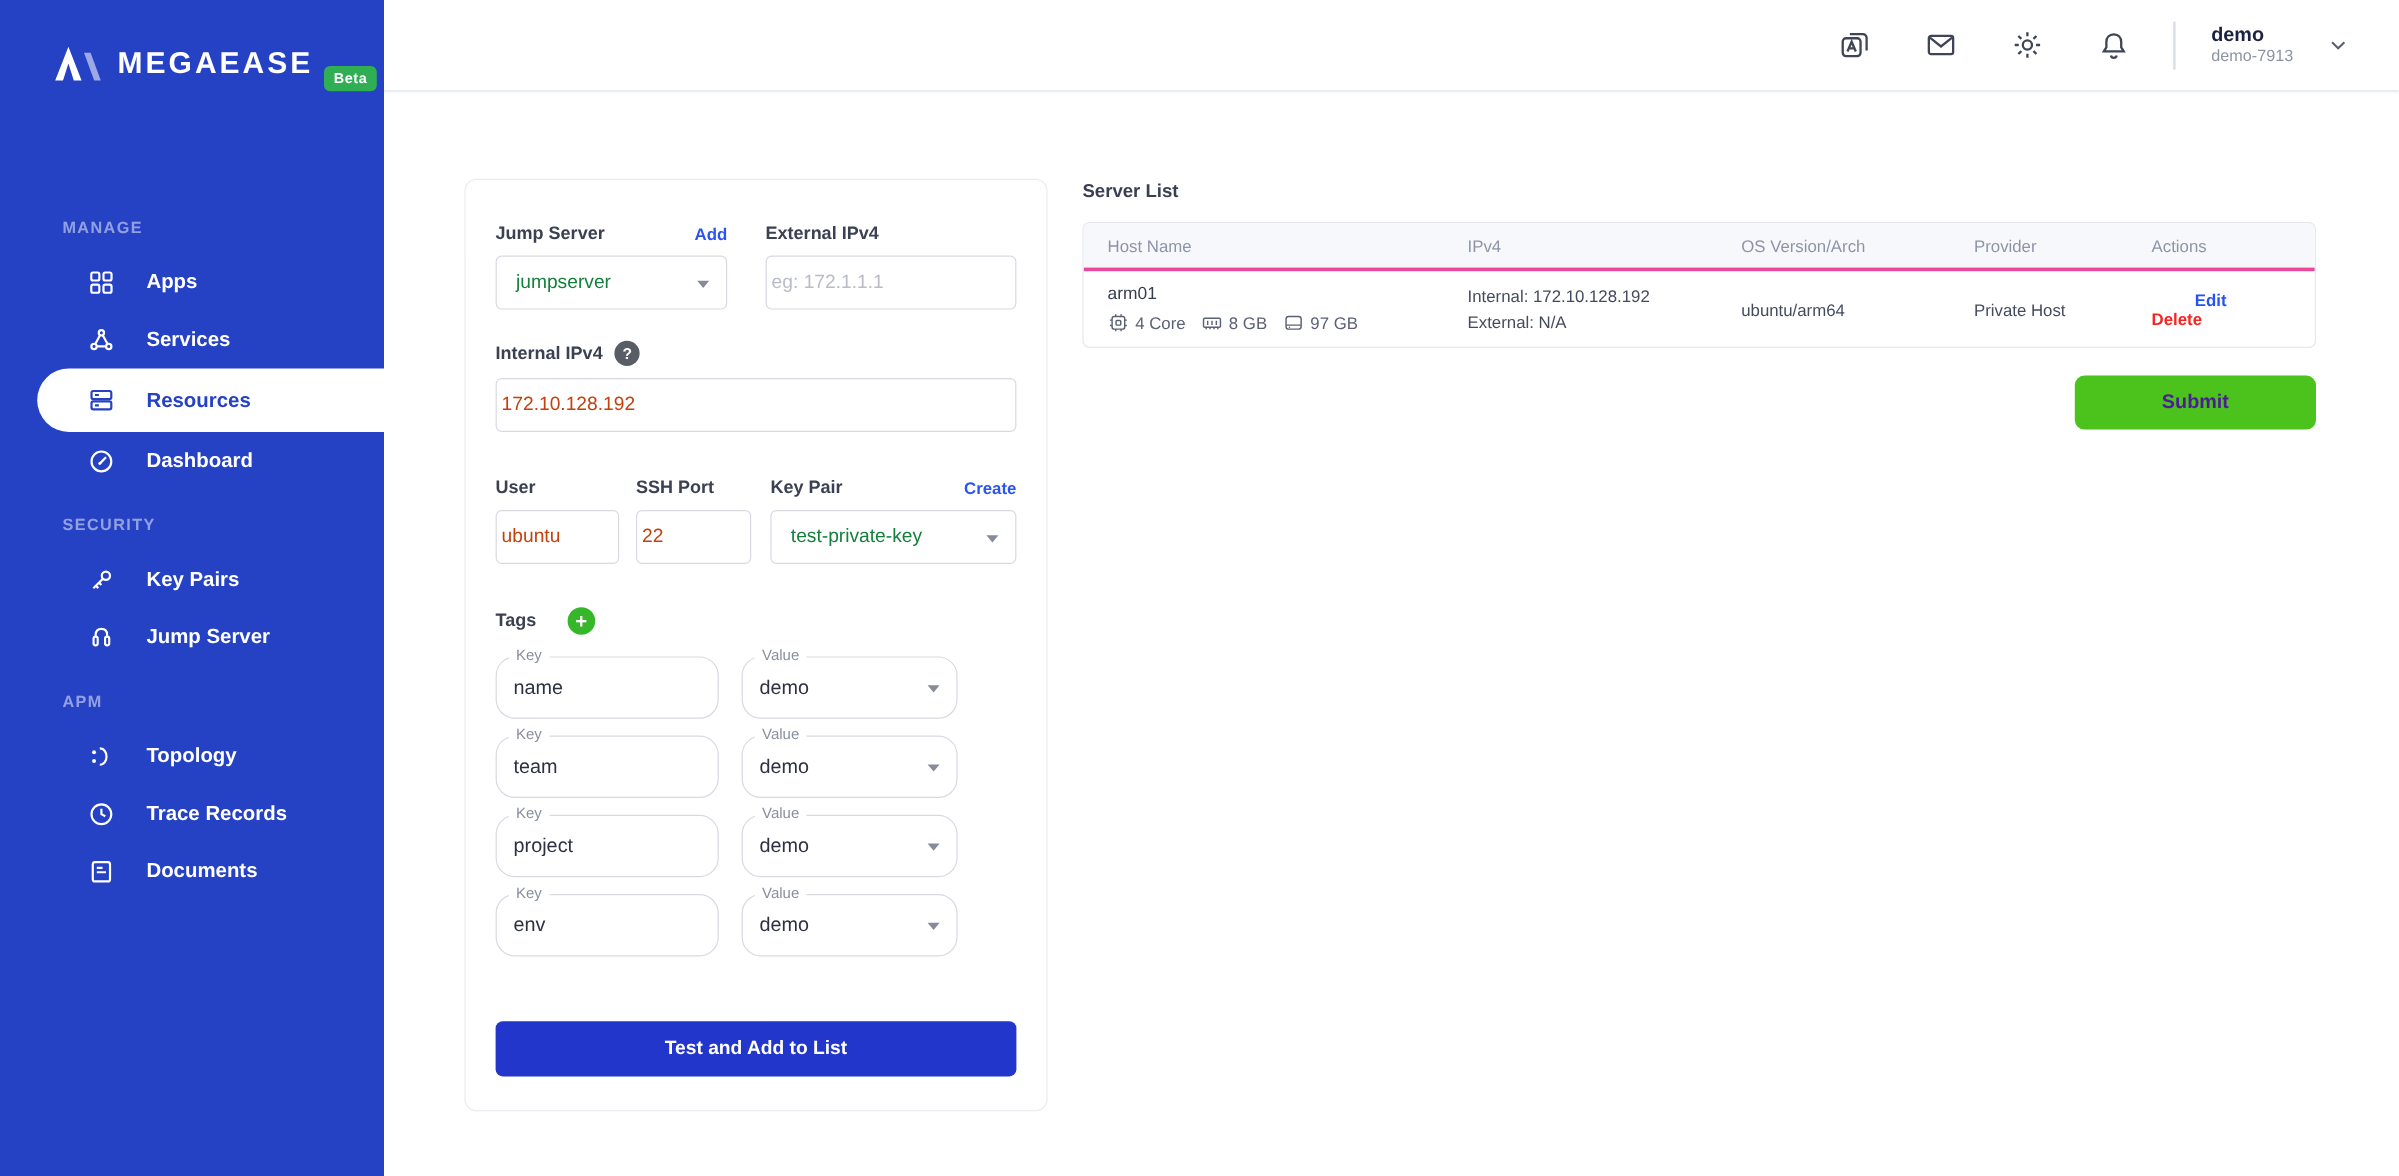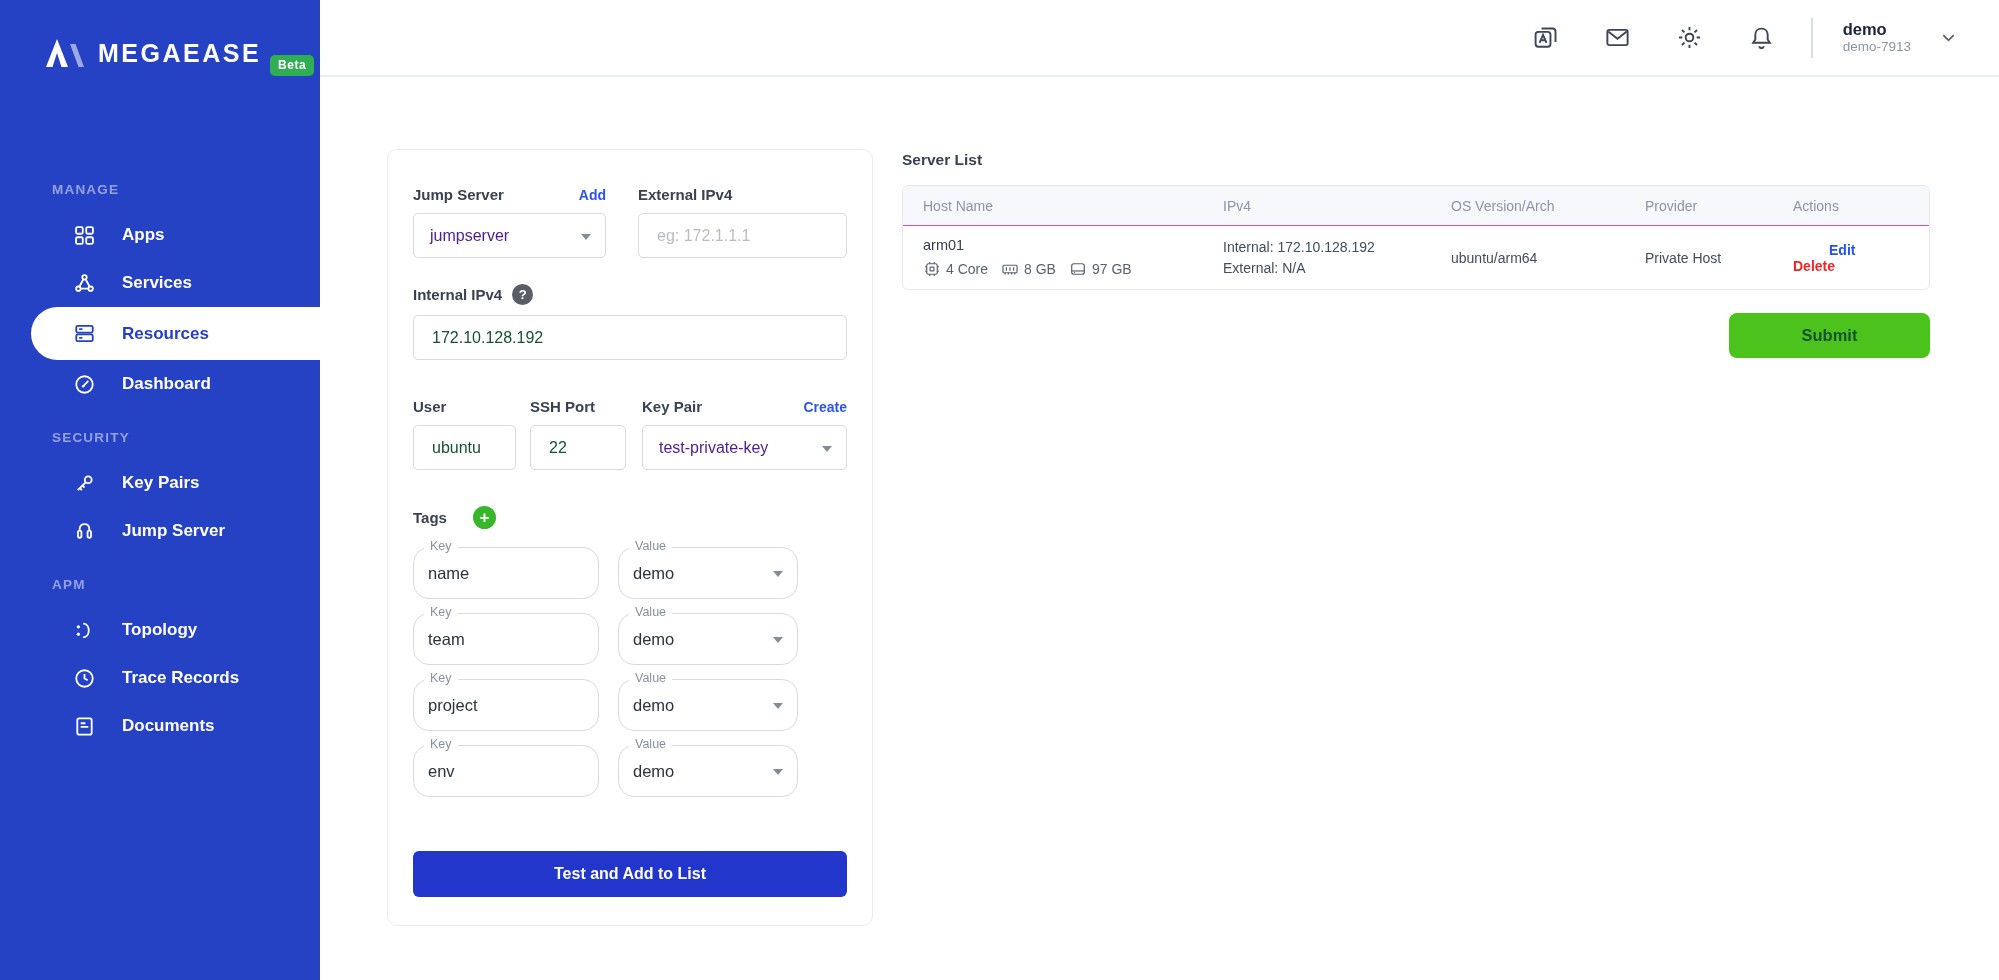--- a/index.html
+++ b/index.html
@@ -74,30 +74,30 @@
   .lrow { display:flex; align-items:center; margin-bottom:10px; }
 
   .row1 { display:flex; }
   .row1-left { width:193px; margin-right:32px; }
   .row1-right { flex:1; }
   .row1-left .lrow { justify-content:space-between; }
 
   .selectbox {
     position:relative; height:45px; border:1px solid #d8dae2; border-radius:5px;
     display:flex; align-items:center; padding:0 34px 0 16px;
-    font-size:16px; color:#4c1d95; cursor:pointer; background:#fff;
+    font-size:16px; color:#15803d; cursor:pointer; background:#fff;
   }
   .dd-arrow {
     position:absolute; right:14px; top:50%; margin-top:-2px;
     width:0; height:0; border-left:5.5px solid transparent; border-right:5.5px solid transparent;
     border-top:6.5px solid #858b99;
   }
   .text-input {
     height:45px; width:100%; border:1px solid #d8dae2; border-radius:5px;
-    padding:0 18px; font-size:16px; color:#14532d; outline:none;
+    padding:0 4px; font-size:16px; color:#c2410c; outline:none;
     font-family:"Liberation Sans", sans-serif; background:#fff;
   }
   .text-input::placeholder { color:#b9bcc6; }
 
   .internal-sec { margin-top:26px; }
   .help-circle {
     display:inline-flex; align-items:center; justify-content:center;
     width:21px; height:21px; border-radius:50%; background:#595d66; color:#fff;
     font-size:13px; font-weight:bold; margin-left:10px; cursor:pointer;
   }
@@ -146,39 +146,39 @@
   }
 
   
   .server-panel { flex:1; margin-left:29px; min-width:0; display:flex; flex-direction:column; }
   .server-title { font-size:15.5px; font-weight:600; color:#3a3f52; margin:2px 0 16px; }
   .table {
     border:1px solid #e7e8ee; border-radius:6px; background:#fff; overflow:hidden;
   }
   .thead {
     display:flex; align-items:center; height:40px; background:#f7f8fb;
-    border-bottom:1px solid #ec4899; color:#8d94a7; font-size:14px;
+    border-bottom:3px solid #ec4899; color:#8d94a7; font-size:14px;
   }
   .trow { display:flex; align-items:center; height:63px; font-size:14px; color:#454b5e; }
   .c-host { width:320px; padding-left:20px; flex-shrink:0; }
   .c-ipv4 { width:228px; flex-shrink:0; }
   .c-os { width:194px; flex-shrink:0; }
   .c-provider { width:148px; flex-shrink:0; }
   .c-actions { flex:1; }
   .host-name { color:#383d4e; font-size:14.5px; margin-bottom:7px; }
   .specs { display:flex; align-items:center; color:#5b6175; }
   .spec { display:flex; align-items:center; margin-right:13px; }
   .spec svg { width:18px; height:18px; margin-right:5px; color:#5b6175; }
   .ip-line { line-height:1.45; }
   .act-edit { color:#2453f5; font-weight:600; cursor:pointer; margin-right:29px;padding-left:36px; }
   .act-delete { color:#f42525; font-weight:600; cursor:pointer; }
   .submit-row { display:flex; justify-content:flex-end; margin-top:23px; }
   .submit-btn {
     width:201px; height:45px; border:none; border-radius:8px;
-    background:#4cc21c; color:#14532d; font-size:16.5px; font-weight:bold;
+    background:#4cc21c; color:#4c1d95; font-size:16.5px; font-weight:bold;
     cursor:pointer; font-family:"Liberation Sans", sans-serif;
   }
   svg { display:block; }
 </style>
 </head>
 <body>
 
 <div class="app">
 
   <aside class="sidebar">

